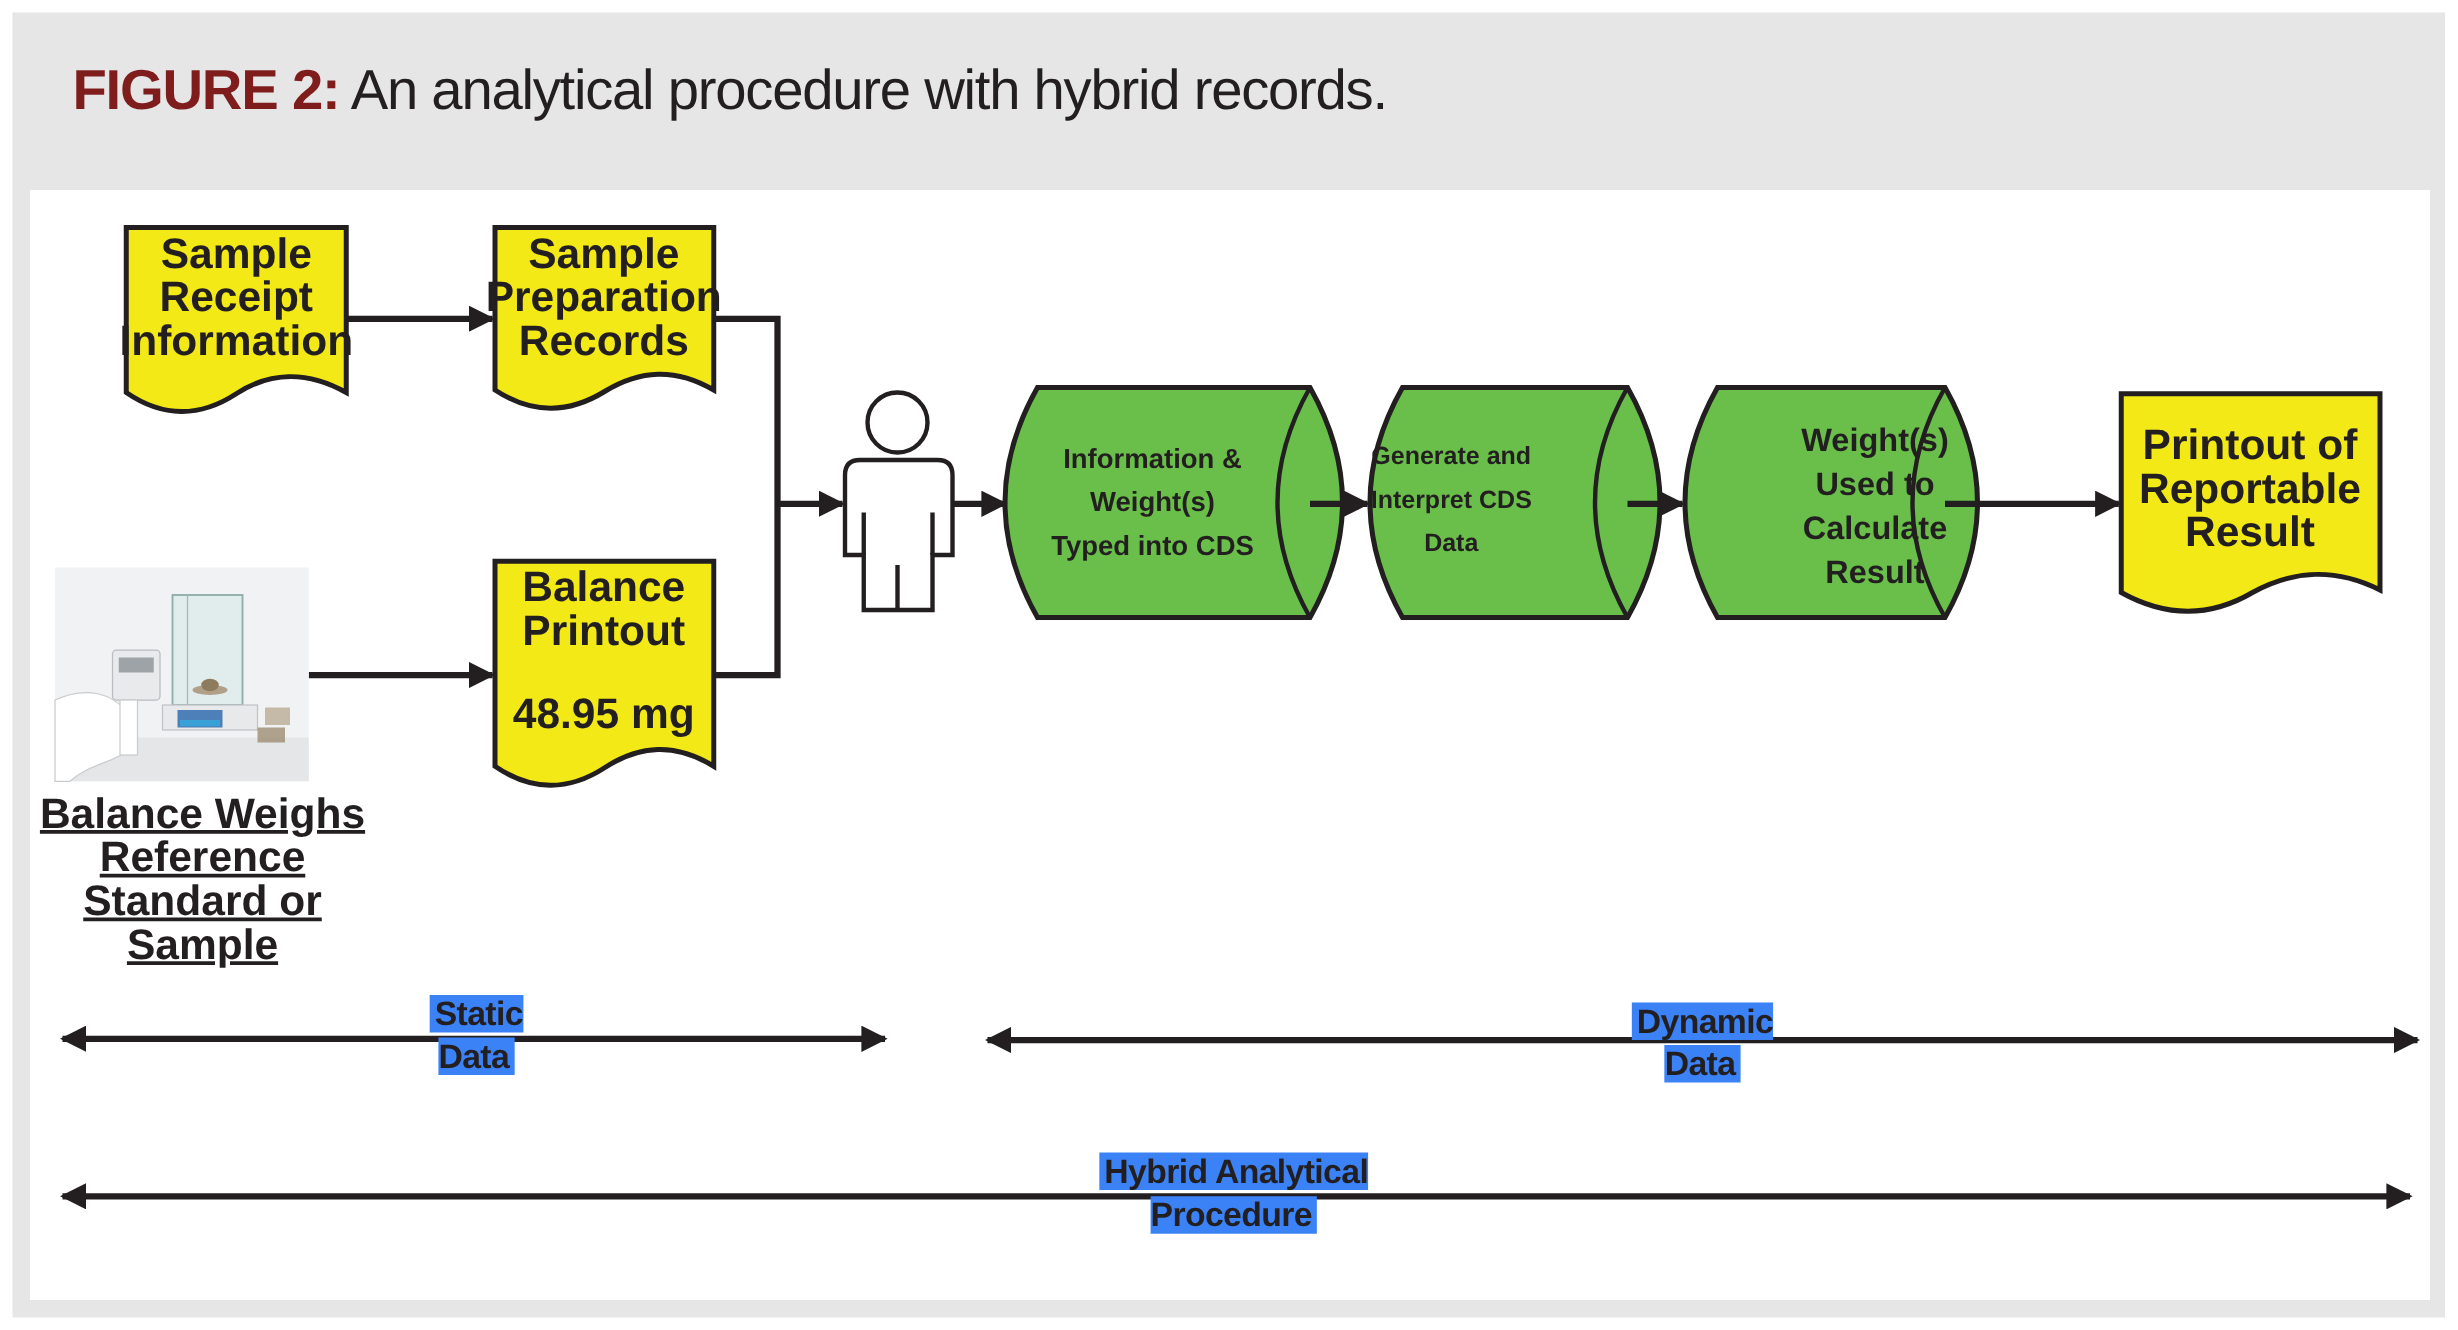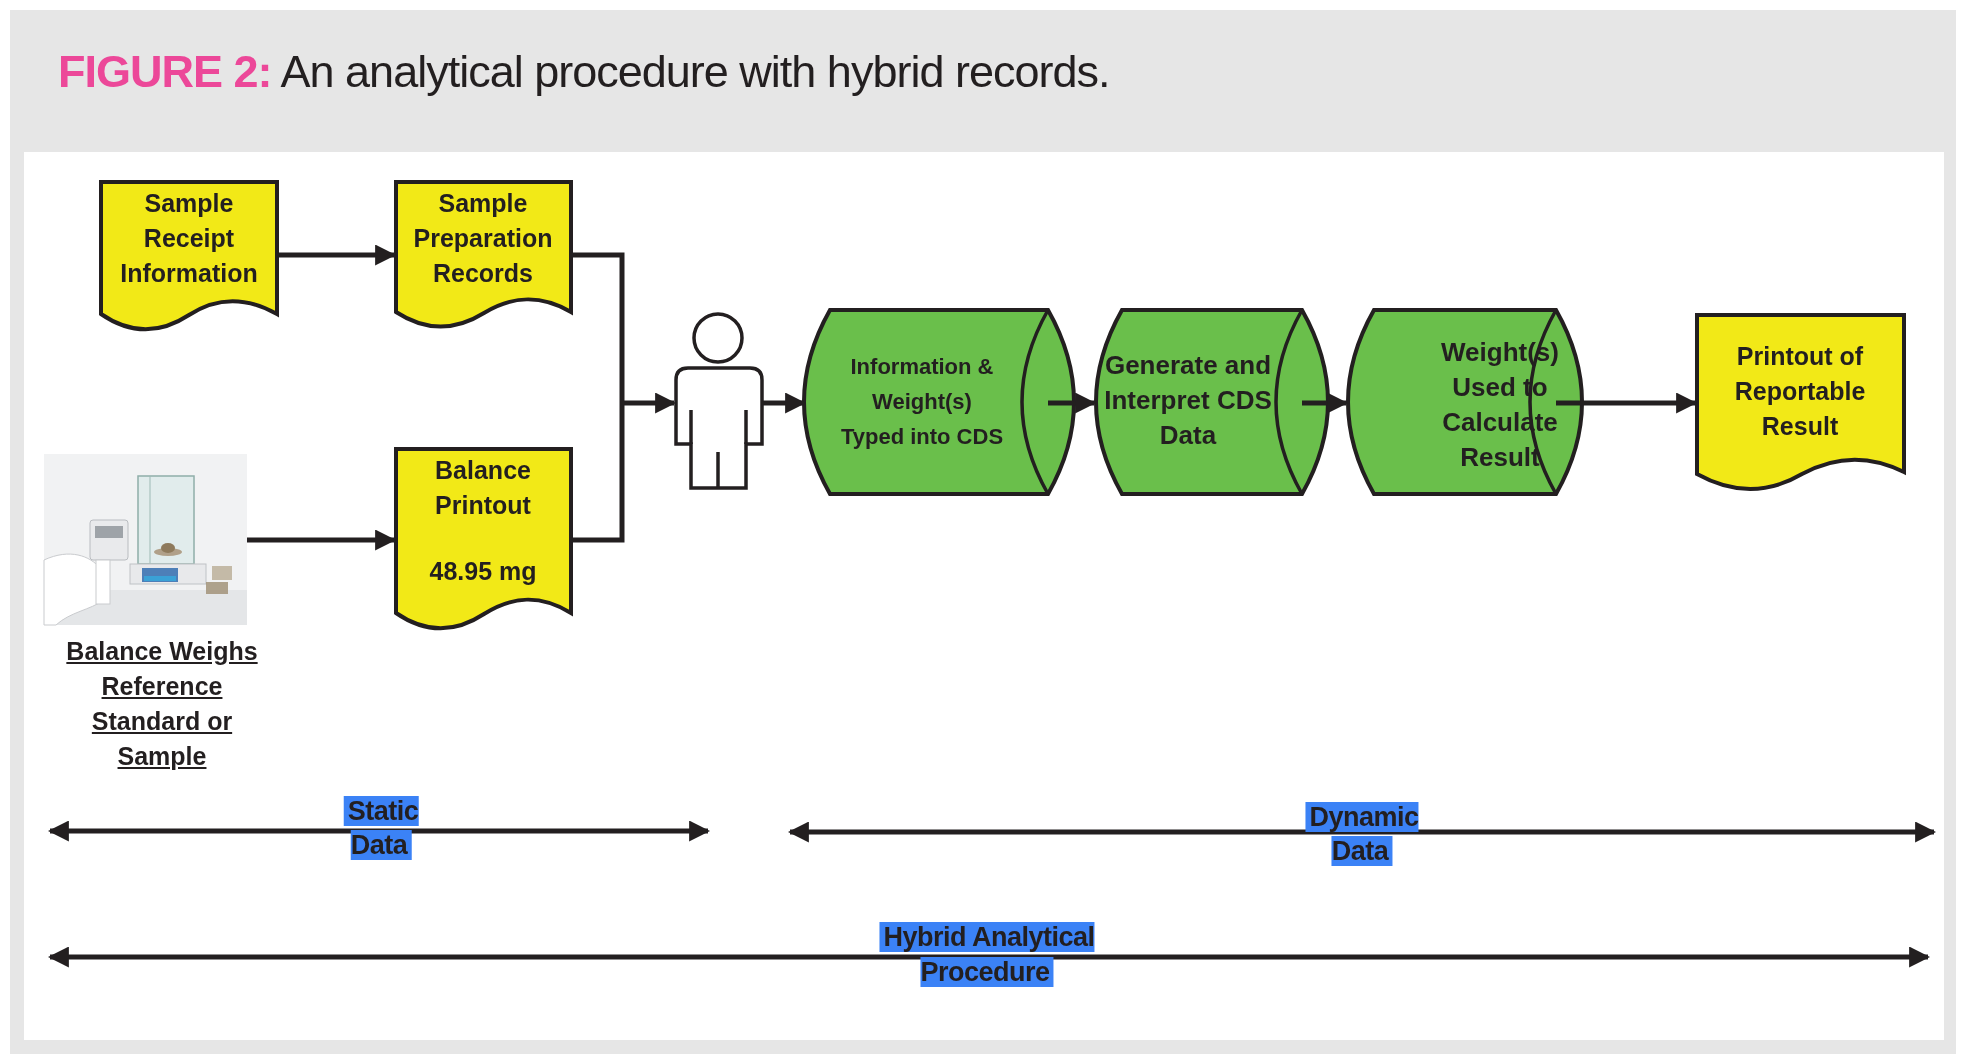--- a/index.html
+++ b/index.html
@@ -1,22 +1,22 @@
 <!DOCTYPE html>
 <html><head>
 <meta charset="utf-8">
 <style>
   html, body { margin:0; padding:0; background:#ffffff; }
   body { width:1966px; height:1064px; position:relative; overflow:hidden; font-family:"Liberation Sans", sans-serif; }
   .frame { position:absolute; left:10px; top:10px; width:1946px; height:1044px; background:#e6e6e6; }
   .title { position:absolute; left:58px; top:46px; font-size:45px; letter-spacing:-1px; color:#231f20; white-space:nowrap; font-family:"Liberation Sans", sans-serif; }
-  .title .fig { color:#ec4899; font-weight:bold; }
+  .title .fig { color:#7f1d1d; font-weight:bold; }
   .panel { position:absolute; left:24px; top:152px; width:1920px; height:888px; background:#ffffff; }
   svg.diagram { position:absolute; left:0; top:0; }
-  .lbl { position:absolute; text-align:center; font-weight:bold; color:#231f20; font-size:25px; line-height:35px; white-space:nowrap; transform:translateX(-50%); }
+  .lbl { position:absolute; text-align:center; font-weight:bold; color:#231f20; font-size:34px; line-height:35px; white-space:nowrap; transform:translateX(-50%); }
   .lbl.cond { font-size:27px; letter-spacing:-0.5px; }
   .bg-lbl { background:#3b82f6; padding:0 4px; }
 </style>
 </head>
 <body>
 
 <div class="frame"></div>
 
 <div class="title"><span class="fig">FIGURE 2:</span><span> An analytical procedure with hybrid records.</span></div>
 
@@ -104,21 +104,21 @@
 Printout</div>
 <div class="lbl" style="left:483px; top:554px;">48.95 mg</div>
 <div class="lbl" style="left:162px; top:634px; white-space:pre-line;text-decoration:underline;">Balance Weighs
 Reference
 Standard or
 Sample</div>
 
 <div class="lbl" style="left:922px; top:349px; white-space:pre-line; font-size:22px;">Information &amp;
 Weight(s)
 Typed into CDS</div>
-<div class="lbl" style="left:1188px; top:348px; white-space:pre-line; font-size:26px;">Generate and
+<div class="lbl" style="left:1161px; top:348px; white-space:pre-line; font-size:20px;">Generate and
 Interpret CDS
 Data</div>
 <div class="lbl" style="left:1500px; top:335px; white-space:pre-line; font-size:26px;">Weight(s)
 Used to
 Calculate
 Result</div>
 <div class="lbl" style="left:1800px; top:339px; white-space:pre-line;">Printout of
 Reportable
 Result</div>
 

